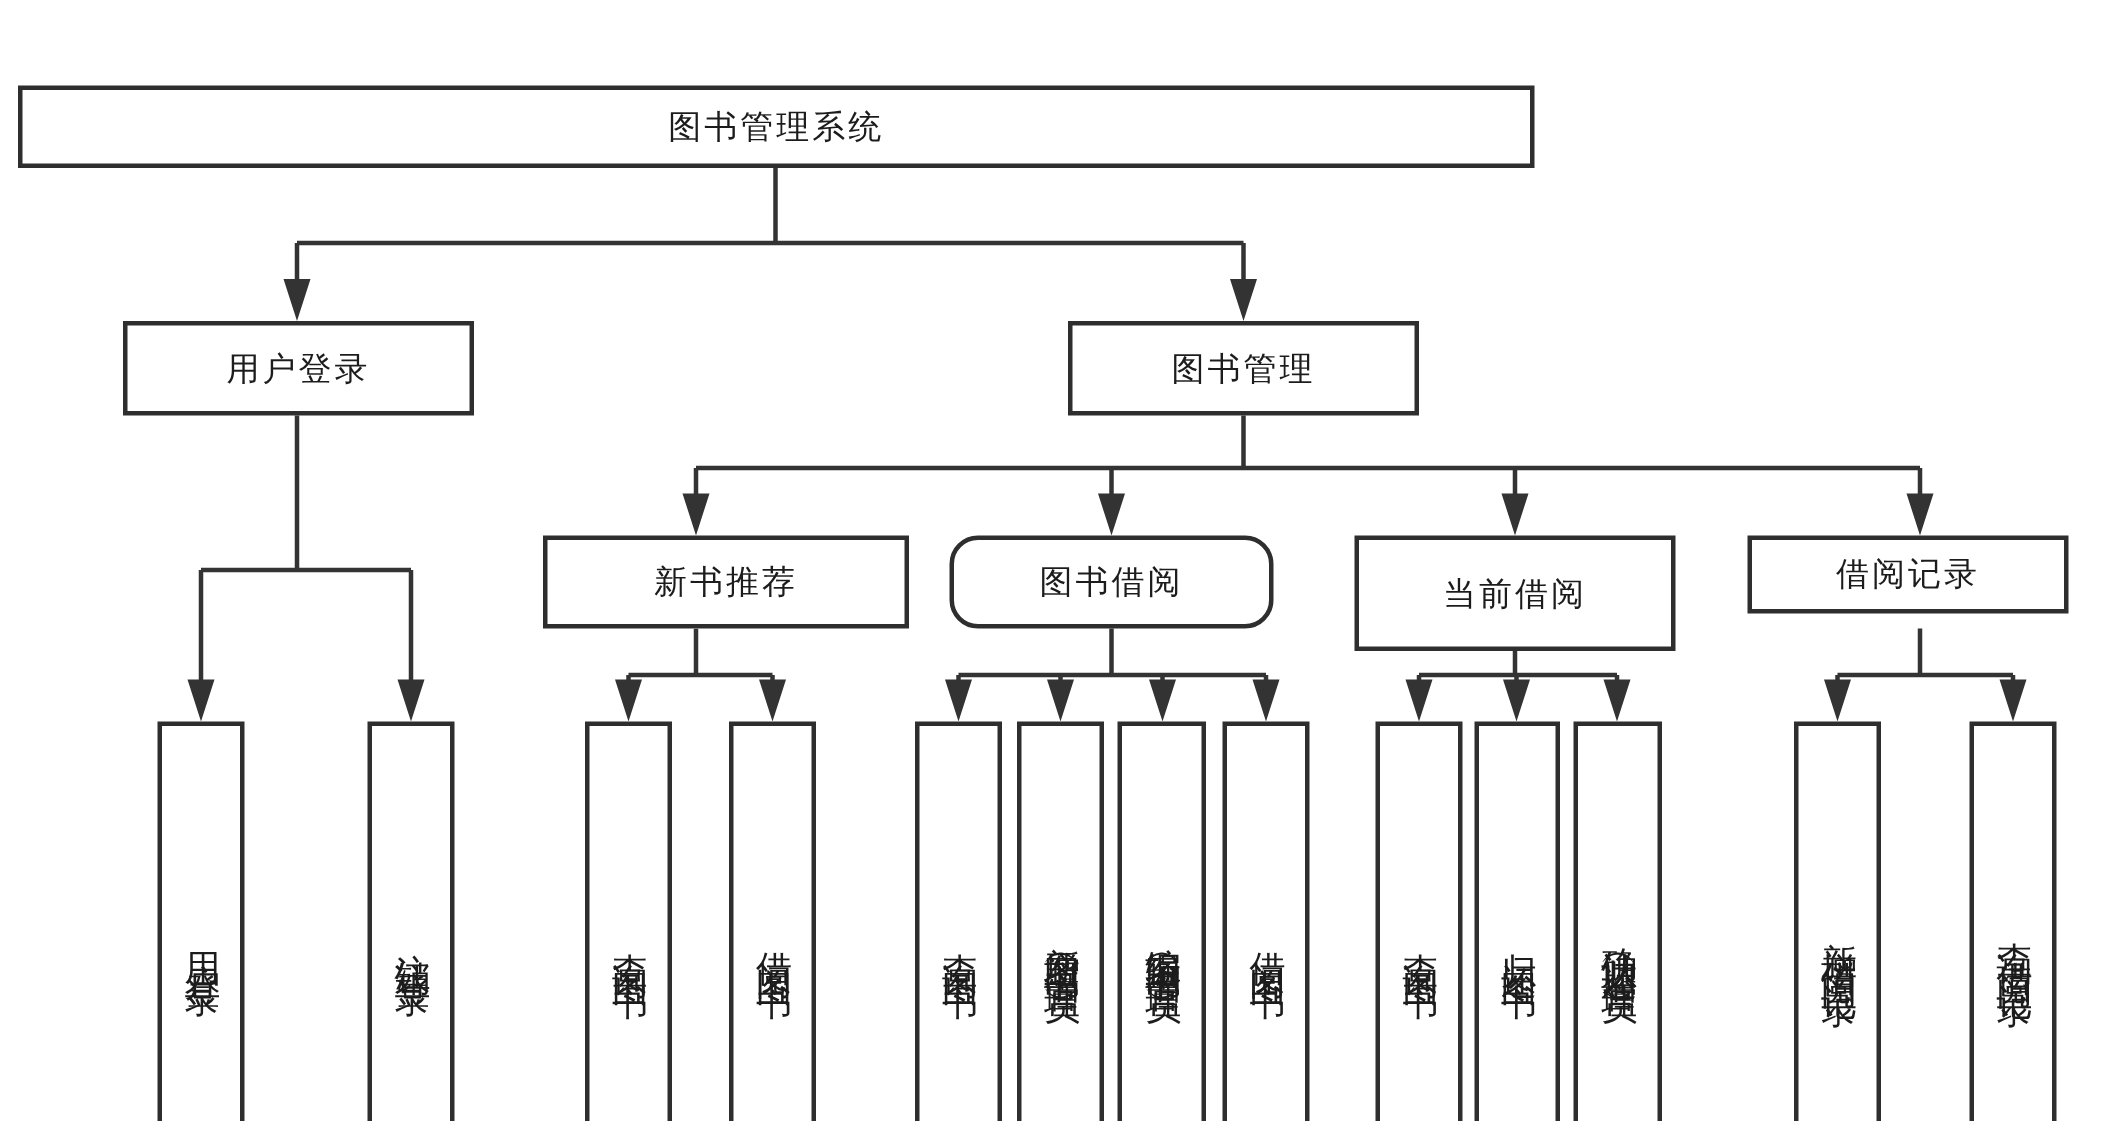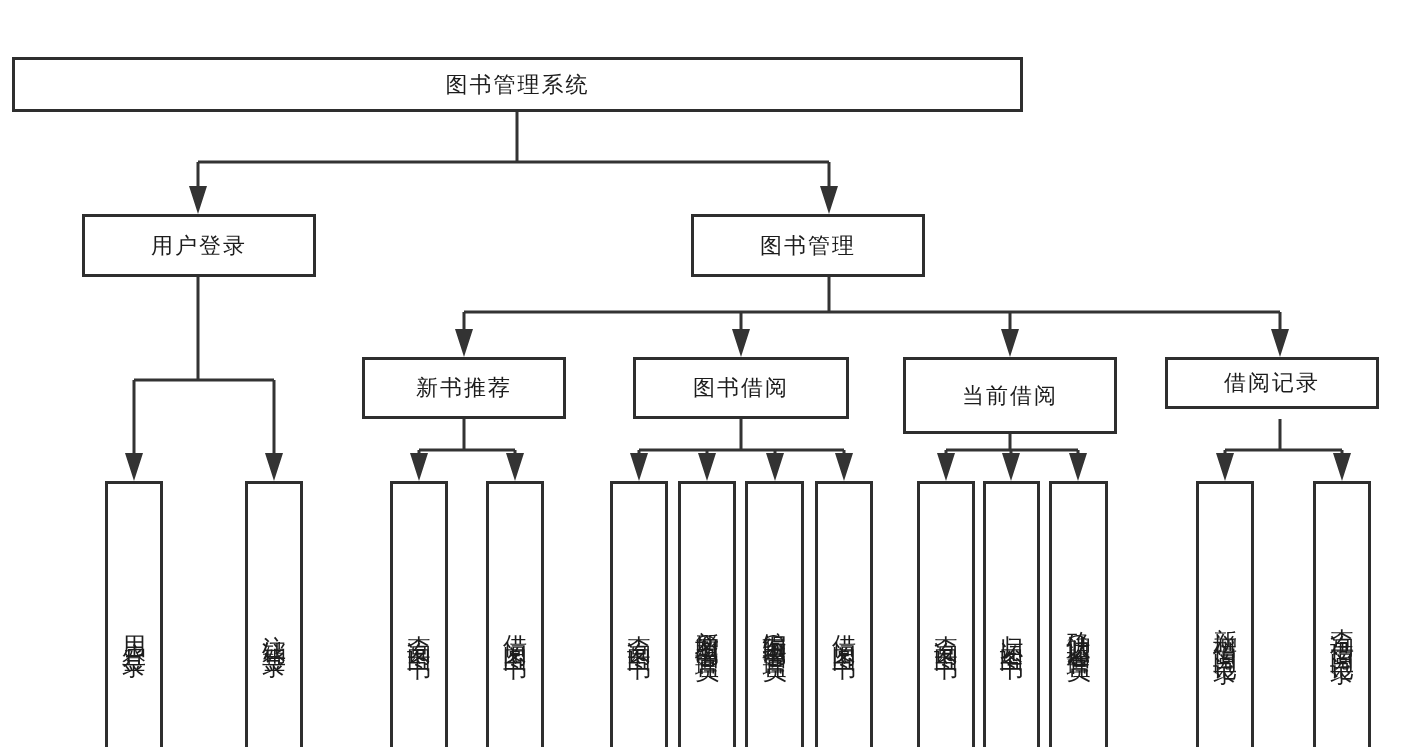--- a/index.html
+++ b/index.html
@@ -83,28 +83,28 @@
       M1216 409 L1234 409 L1225 437 Z  M1333 409 L1351 409 L1342 437 Z"></path>
   </svg>
 
   <div class="node" style="left:12px; top:13px; width:1011px; height:55px;">
     <span>图书管理系统</span>
   </div>
 
   <div class="node" style="left:82px; top:170px; width:234px; height:63px;">
     <span>用户登录</span>
   </div>
-  <div class="node" style="left:691px; top:170px; width:234px; height:63px;">
+  <div class="node" style="left:712px; top:170px; width:234px; height:63px;">
     <span>图书管理</span>
   </div>
 
-  <div class="node" style="left:362px; top:313px; width:204px; height:62px;">
+  <div class="node" style="left:362px; top:313px; width:244px; height:62px;">
     <span>新书推荐</span>
   </div>
-  <div class="node" style="left:633px; top:313px; width:216px; height:62px;">
+  <div class="node" style="left:633px; top:313px; width:216px; height:62px;border-radius:19px;">
     <span>图书借阅</span>
   </div>
   <div class="node" style="left:903px; top:313px; width:214px; height:77px;">
     <span>当前借阅</span>
   </div>
   <div class="node" style="left:1165px; top:313px; width:214px; height:52px;">
     <span>借阅记录</span>
   </div>
 
   <div class="leaf" style="left:105px; top:437px; width:58px; height:297px;">

